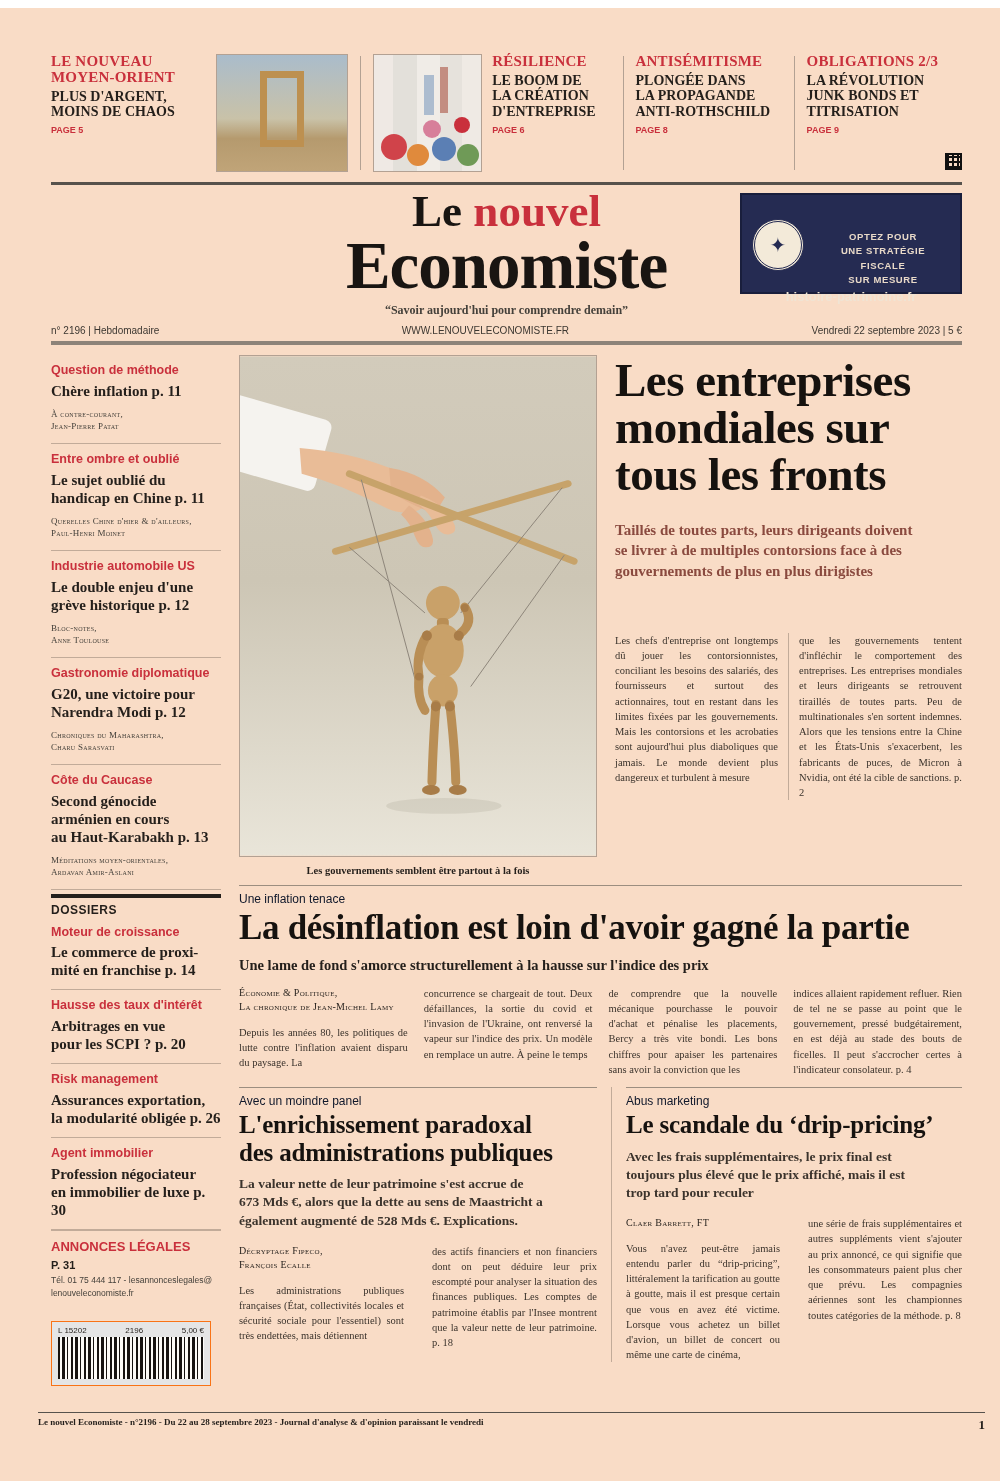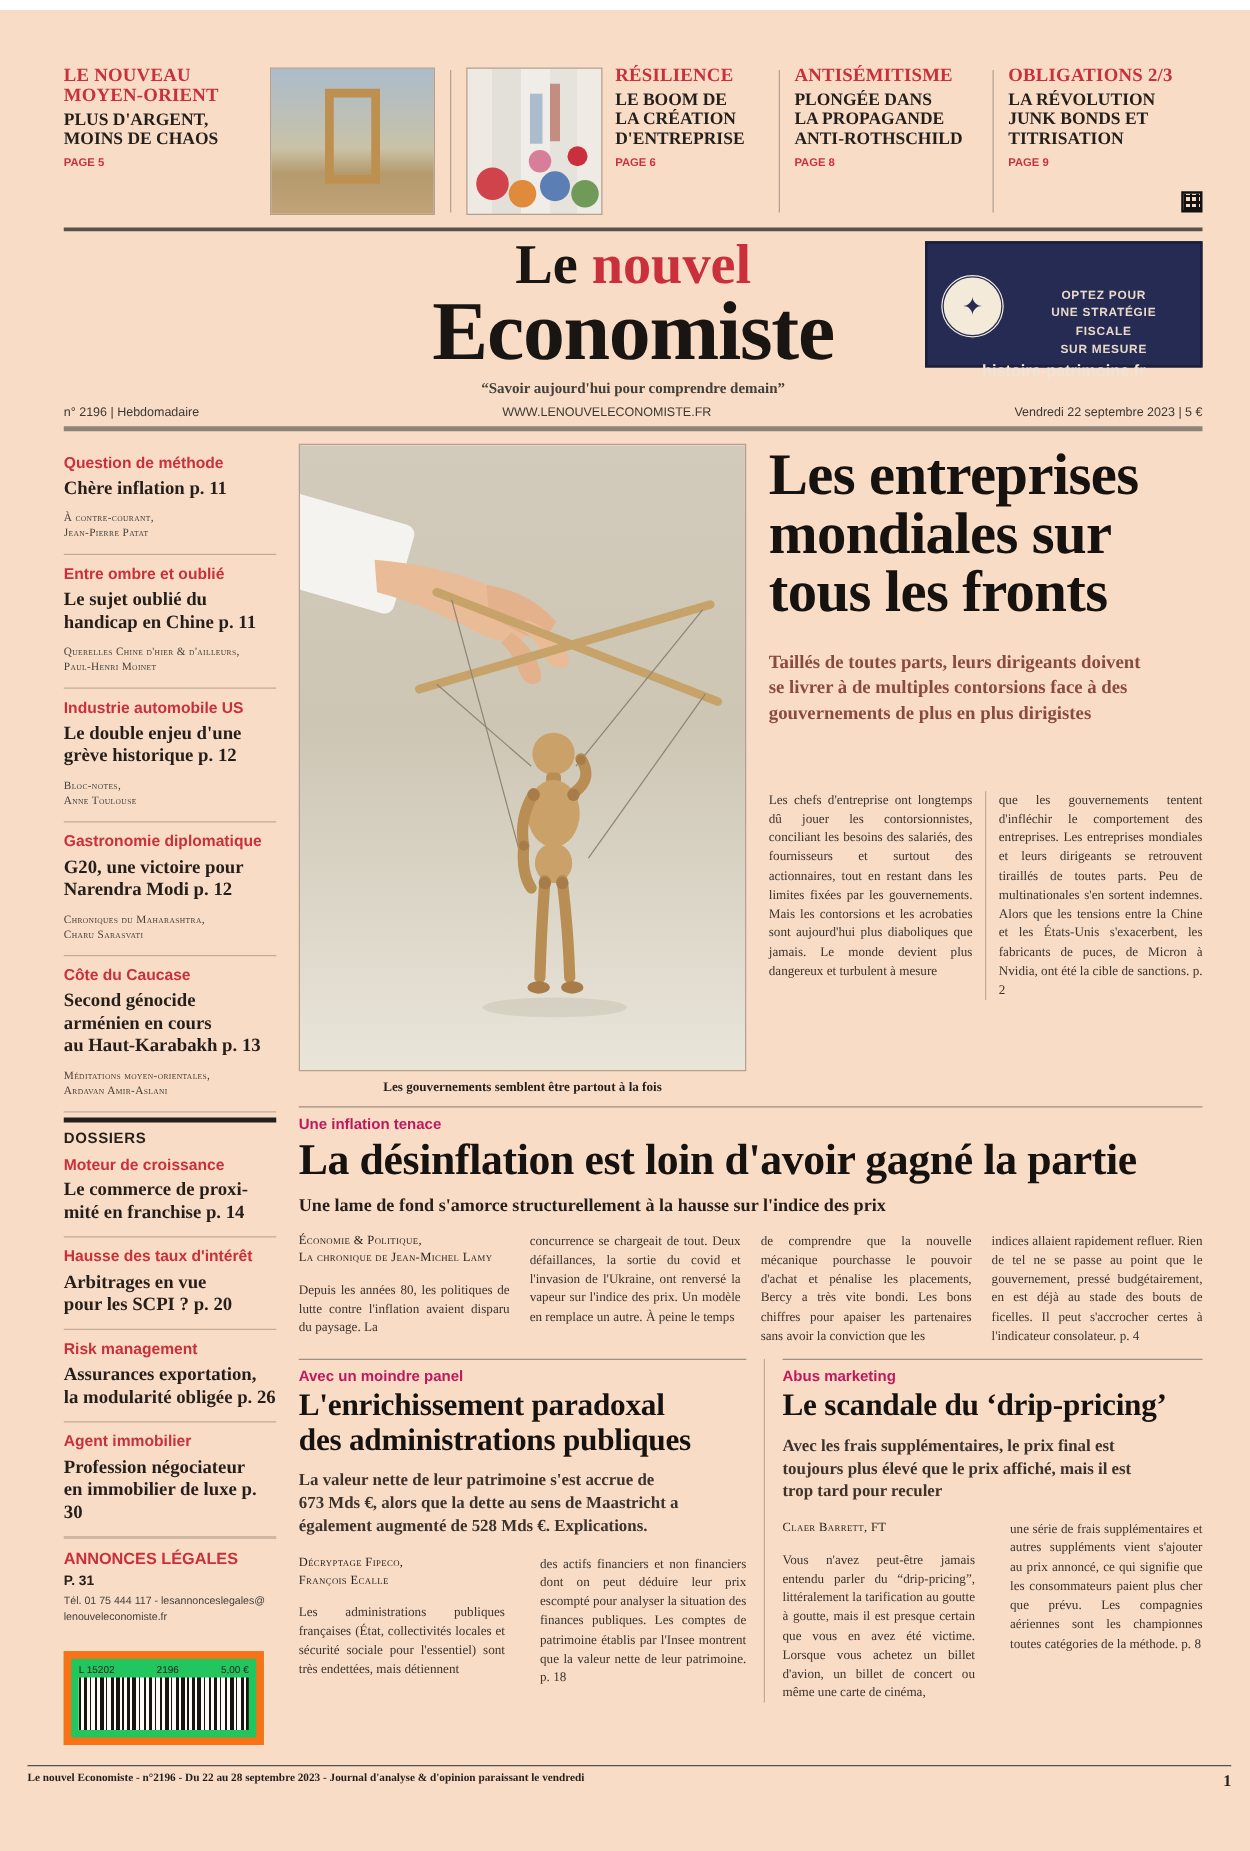--- a/index.html
+++ b/index.html
@@ -48,56 +48,56 @@
   .sb-item { padding:9px 0 10px; border-bottom:1px solid #c2ab99; }
   .sb-item:last-child { border-bottom:none; }
   .sb-k { color:#c9303c; font-weight:bold; font-size:12.5px; font-family:"Liberation Sans",sans-serif; line-height:1.1; }
   .sb-t { color:#241f1b; font-weight:bold; font-size:15px; line-height:1.2; margin-top:4px; }
   .sb-b { color:#44403a; font-size:9px; margin-top:8px; letter-spacing:.3px; font-variant:small-caps; line-height:1.4; }
   .dossiers-bar { border-top:4px solid #241f1b; margin-top:4px; padding-top:5px; }
   .dossiers-label { font-family:"Liberation Sans",sans-serif; font-weight:bold; font-size:12px; color:#241f1b; letter-spacing:.5px; }
   .annonces .sb-k { font-size:13px; }
   .annonces .pg { font-weight:bold; font-size:11px; color:#241f1b; margin-top:5px; font-family:"Liberation Sans",sans-serif; }
   .annonces .ct { font-size:8.5px; color:#44403a; margin-top:3px; line-height:1.5; font-family:"Liberation Sans",sans-serif; }
-  .barcode-box { margin-top:12px; background:#22c55e; border:6px solid #f97316; padding:4px 6px 6px; width:160px; }
+  .barcode-box { margin-top:12px; background:#e5e5e5; border:1px solid #f97316; padding:4px 6px 6px; width:160px; }
   .barcode-nums { display:flex; justify-content:space-between; font-size:8px; color:#241f1b; font-family:"Liberation Sans",sans-serif; margin-bottom:2px; }
   .bars { height:42px; background:repeating-linear-gradient(90deg,#171310 0 2px,#fdfbf7 2px 4px,#171310 4px 7px,#fdfbf7 7px 9px,#171310 9px 10px,#fdfbf7 10px 13px); }
 
   .content { flex:1; }
   .top-row { display:flex; }
   .photo-block { width:358px; flex:0 0 auto; margin-right:18px; }
   .photo { width:358px; height:502px; border:1px solid #b3a193; display:block; }
   .caption { text-align:center; font-weight:bold; font-size:10.5px; color:#241f1b; padding:8px 0 9px; }
 
   .lead { flex:1; padding-top:2px; }
   .lead-h { font-size:47px; font-weight:bold; color:#16120f; line-height:1.0; letter-spacing:-.5px; }
   .lead-s { font-size:15px; font-weight:bold; color:#8a4a3f; line-height:1.35; margin-top:22px; }
   .lead-cols { display:flex; margin-top:52px; }
   .body-txt { font-size:10.5px; color:#3b332c; text-align:justify; line-height:1.45; }
   .lead-cols .c1 { flex:1; padding-right:10px; }
   .lead-cols .c2 { flex:1; padding-left:10px; border-left:1px solid #c2ab99; }
 
   .section-rule { border:none; border-top:1px solid #9c8e80; }
-  .kicker { color:#be185d; font-weight:bold; font-size:12px; font-family:"Liberation Sans",sans-serif; margin-top:6px; }
+  .kicker { color:#0f172a; font-weight:normal; font-size:12px; font-family:"Liberation Sans",sans-serif; margin-top:6px; }
   .infl-h { font-size:35px; font-weight:bold; color:#16120f; letter-spacing:-.3px; margin-top:4px; line-height:1.05; }
   .infl-s { font-size:14.5px; font-weight:bold; color:#241f1b; margin-top:10px; }
   .cols4 { display:flex; gap:16px; margin-top:12px; margin-bottom:10px; }
   .cols4 > div { flex:1; }
   .byline { font-variant:small-caps; font-size:10px; color:#241f1b; letter-spacing:.3px; line-height:1.45; margin-bottom:10px; }
 
   .bottom-row { display:flex; margin-top:4px; }
   .bottom-left { width:372px; flex:0 0 auto; padding-right:14px; }
   .bottom-right { flex:1; padding-left:14px; border-left:1px solid #c2ab99; }
   .art-h { font-size:25px; font-weight:bold; color:#16120f; line-height:1.1; margin-top:3px; letter-spacing:-.2px; }
   .art-s { font-size:13.5px; font-weight:bold; color:#3b332c; line-height:1.35; margin-top:9px; }
   .cols2 { display:flex; gap:28px; margin-top:14px; }
   .cols2 > div { flex:1; }
 
   
-  .footer { position:absolute; left:22px; right:15px; top:1404px; border-top:1px solid #57524c; display:flex; justify-content:space-between; padding-top:4px; }
+  .footer { position:absolute; left:38px; right:15px; top:1404px; border-top:1px solid #57524c; display:flex; justify-content:space-between; padding-top:4px; }
   .footer .f1 { font-size:9px; font-weight:bold; color:#241f1b; }
   .footer .f2 { font-size:13px; font-weight:bold; color:#241f1b; }
 </style>
 </head>
 <body>
 
 <div class="page">
   <div class="inner">
 
     <div class="banner">

